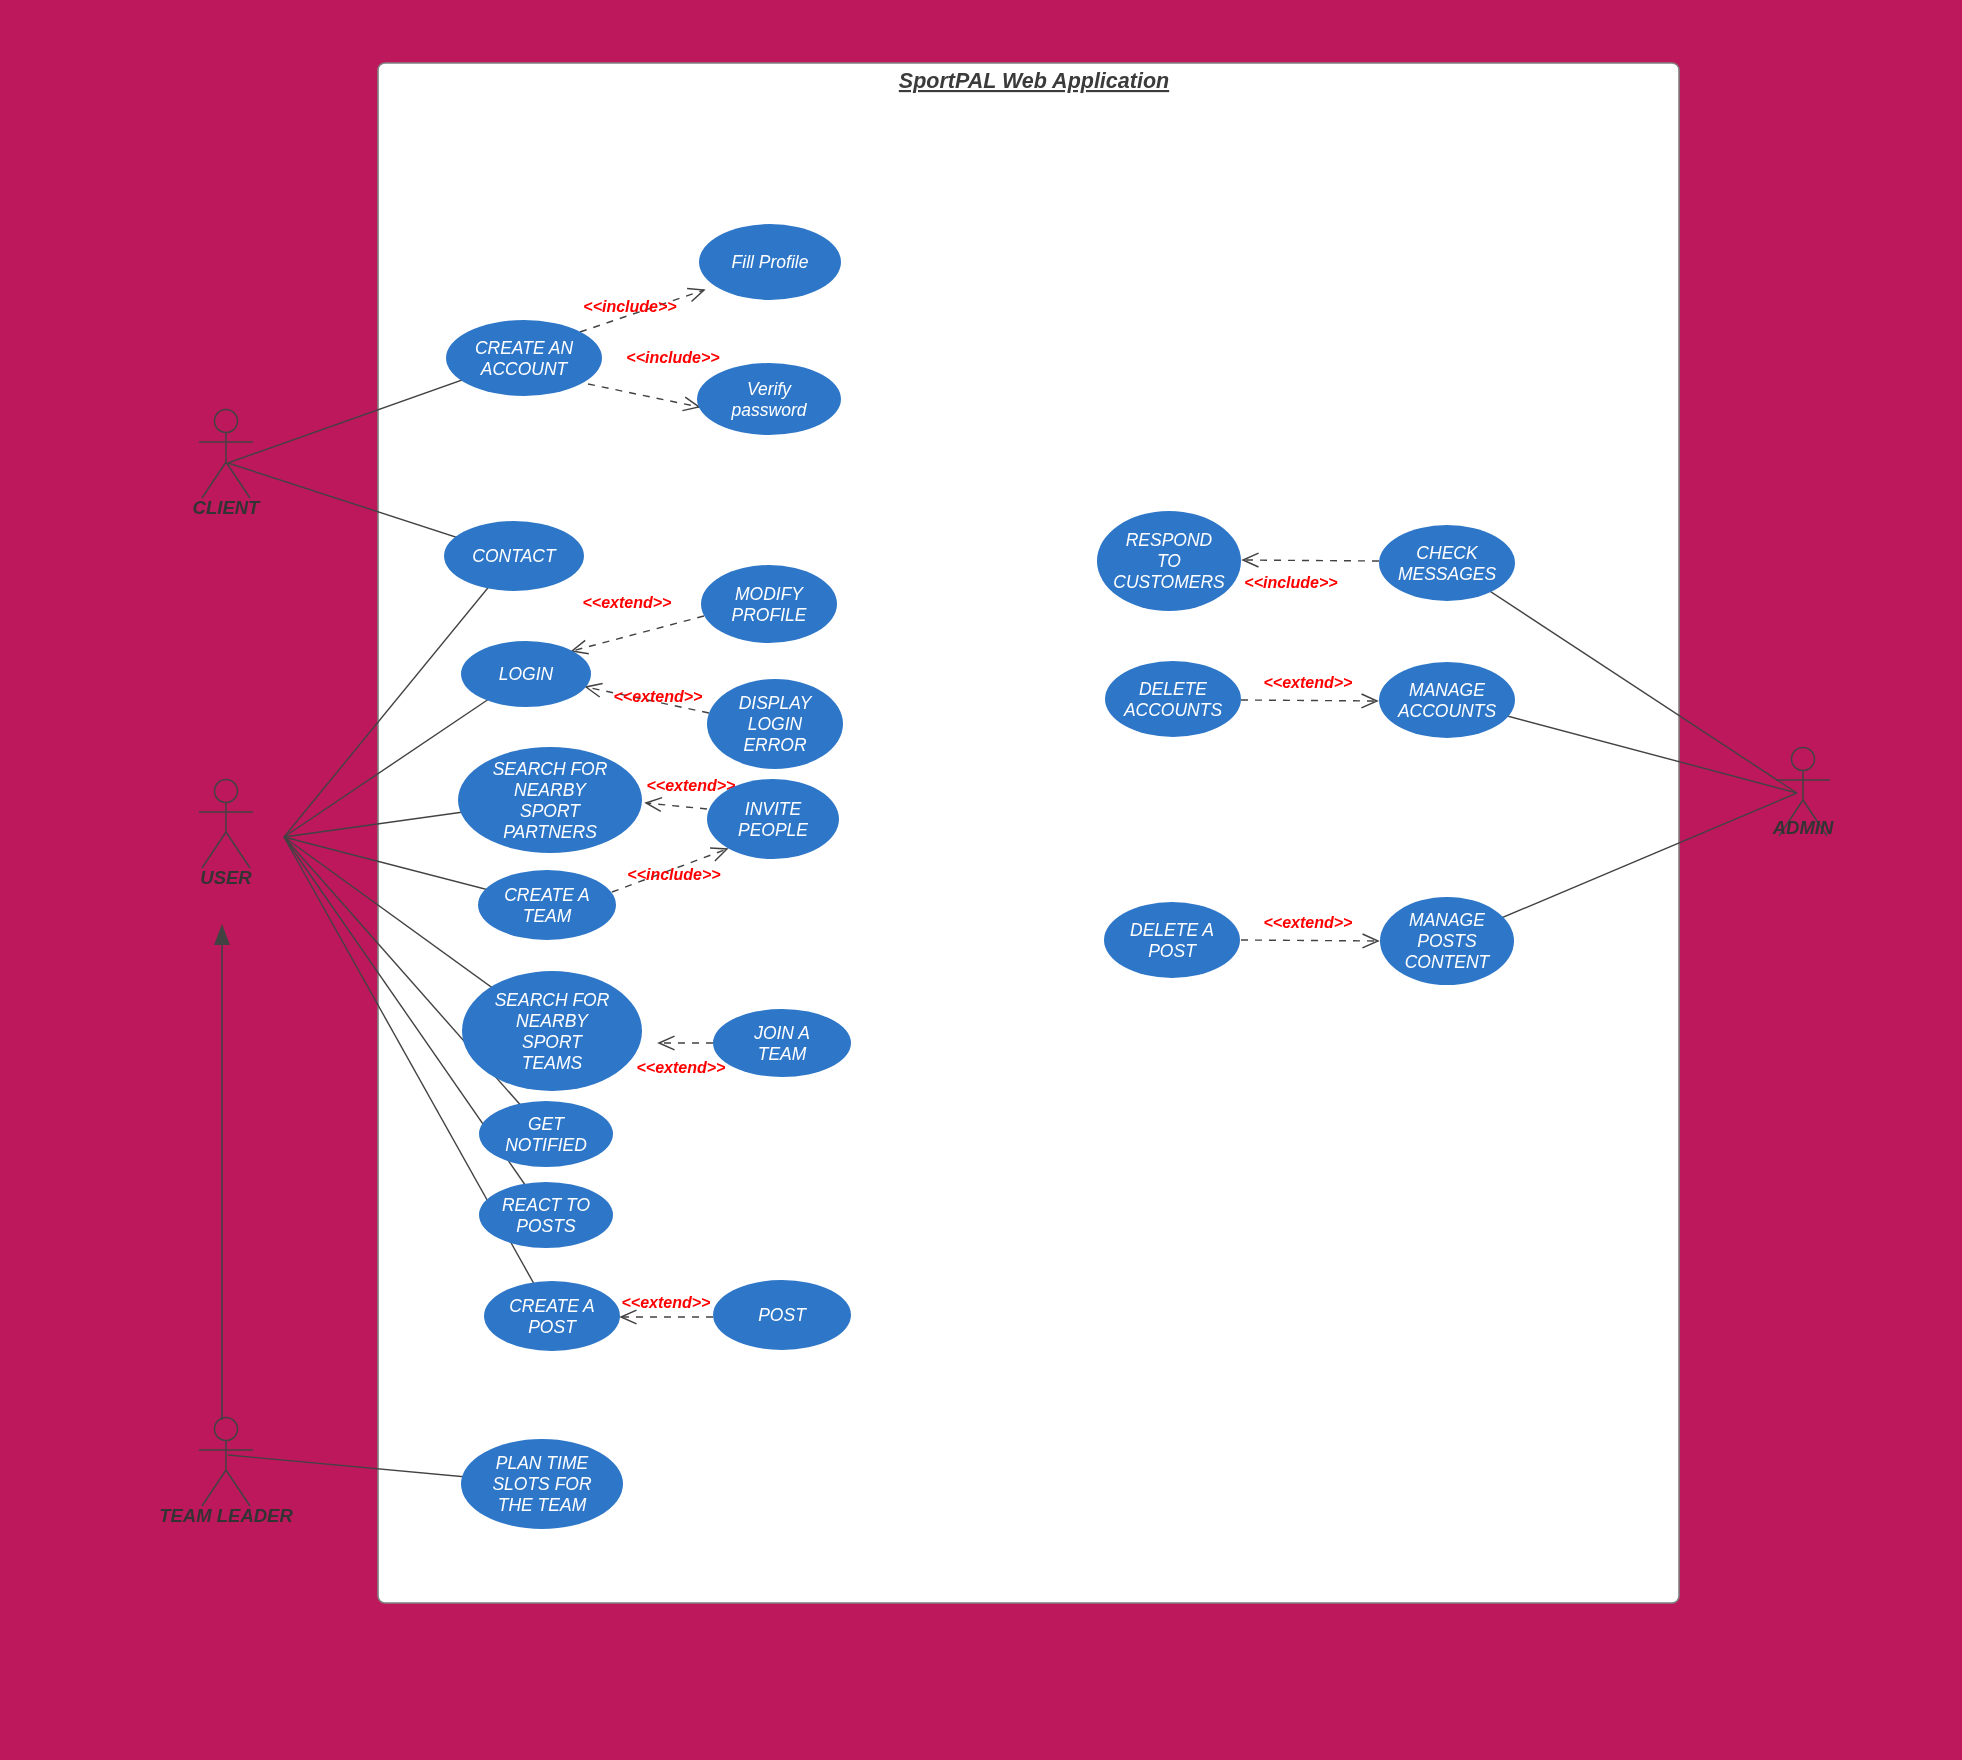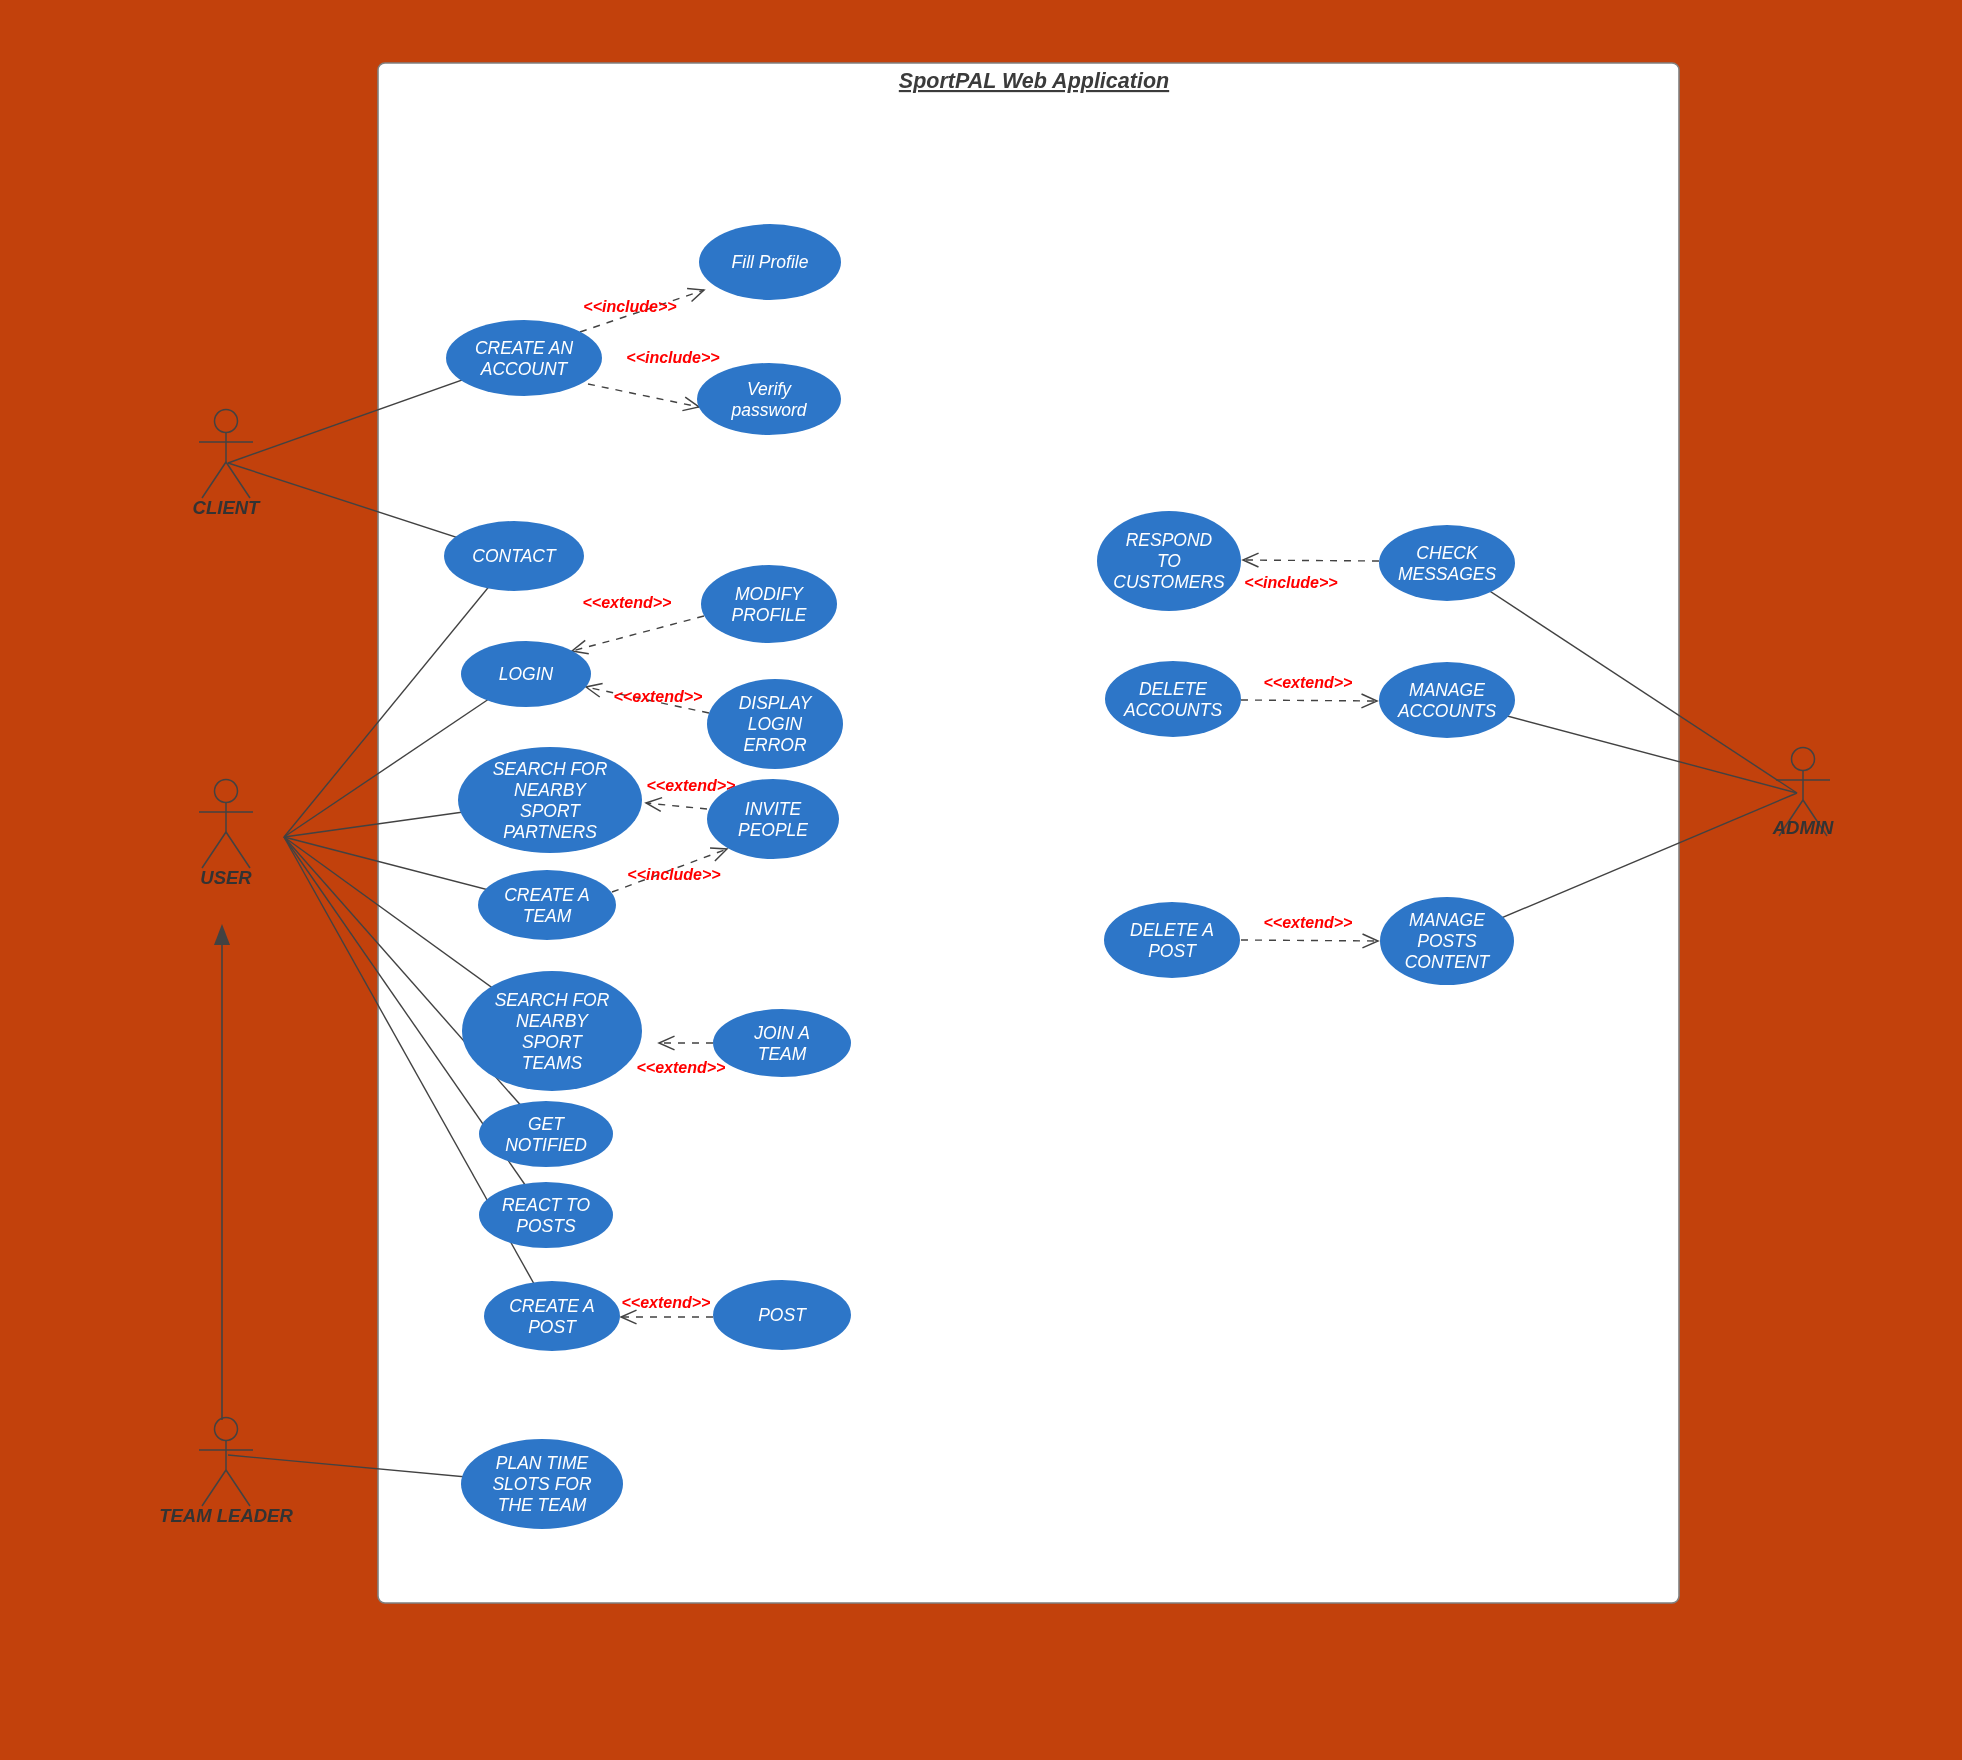--- a/index.html
+++ b/index.html
@@ -1,16 +1,16 @@
 <!DOCTYPE html>
 <html><head>
 <meta charset="utf-8">
 <style>
   html,body{margin:0;padding:0;background:#ffffff;}
-  #canvas{position:relative;width:1962px;height:1760px;background:#c2410c;overflow:hidden;
+  #canvas{position:relative;width:1962px;height:1760px;background:#be185d;overflow:hidden;
           font-family:"Liberation Sans", sans-serif;}
   svg text{font-family:"Liberation Sans", sans-serif;}
 </style>
 </head>
 <body>
 
 <div id="canvas"><svg width="1962" height="1760" viewBox="0 0 1962 1760">
       <rect x="378" y="63" width="1301" height="1540" rx="7" ry="7" fill="#ffffff" stroke="#808080" stroke-width="1.6"></rect>
       <text x="1034" y="88" text-anchor="middle" font-size="21.5" font-weight="bold" font-style="italic" text-decoration="underline" fill="#3B3B3B">SportPAL Web Application</text>
       <line x1="228" y1="463" x2="524" y2="358" stroke="#424242" stroke-width="1.4"></line>

